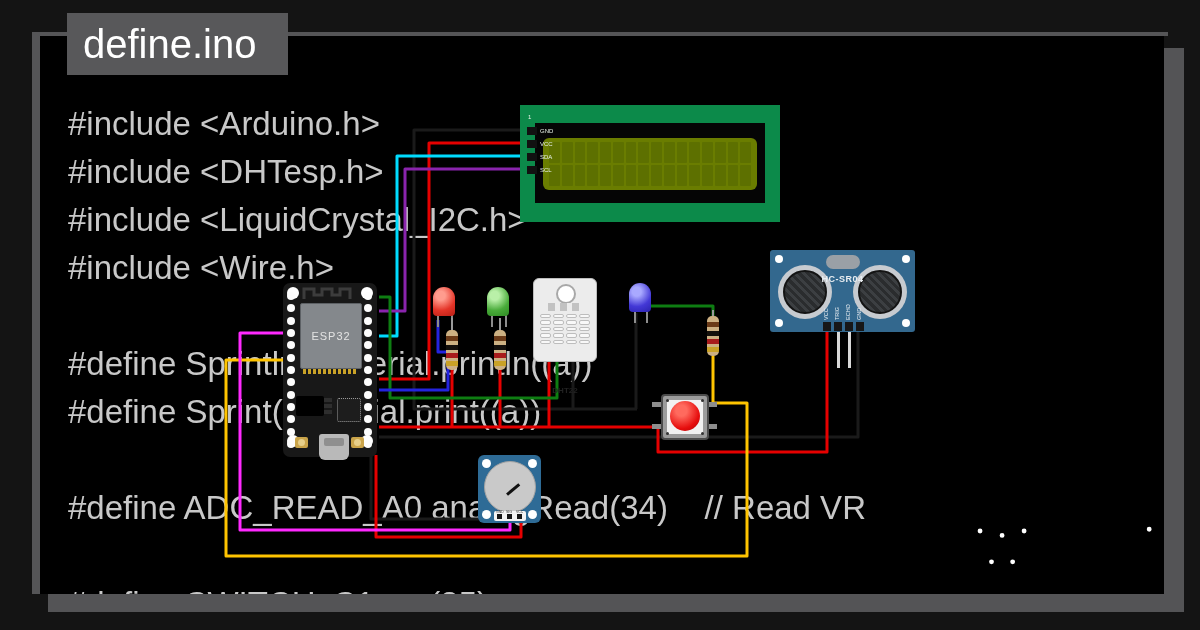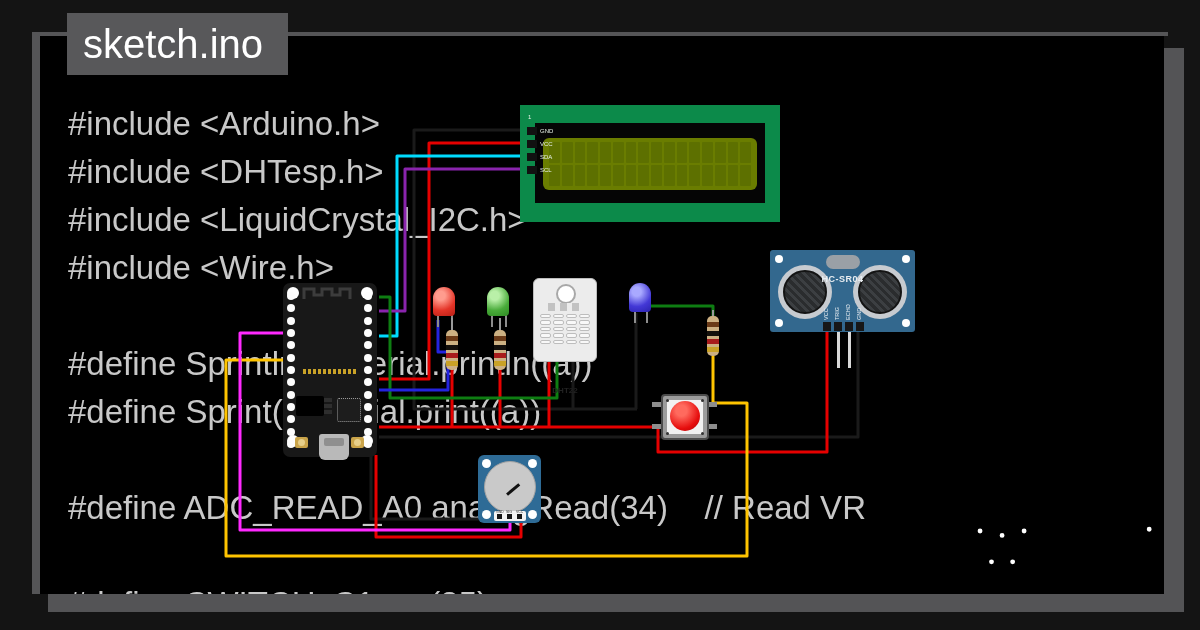--- a/index.html
+++ b/index.html
@@ -111,21 +111,21 @@
 </style>
 </head>
 <body>
 
 <div class="abs" id="frame-top"></div>
 <div class="abs" id="frame-left"></div>
 <div class="abs" id="shadow-right"></div>
 <div class="abs" id="shadow-bottom"></div>
 
 <div class="abs" id="title-tab">
-  <span>sketch.ino</span>
+  <span>define.ino</span>
 </div>
 
 <div class="abs" id="card">
 <div class="abs" id="layer">
 
   <div class="abs" id="code"><div class="code-line">#include &lt;Arduino.h&gt;</div><div class="code-line">#include &lt;DHTesp.h&gt;</div><div class="code-line">#include &lt;LiquidCrystal_I2C.h&gt;</div><div class="code-line">#include &lt;Wire.h&gt;</div><div class="code-line"></div><div class="code-line">#define Sprintln(a) Serial.println((a))</div><div class="code-line">#define Sprint(a) Serial.print((a))</div><div class="code-line"></div><div class="code-line">#define ADC_READ_A0 analogRead(34)    // Read VR</div><div class="code-line"></div><div class="code-line">#define SWITCH_S1      (35)</div></div>
 
   <svg class="abs" id="wires" width="1200" height="630" viewBox="0 0 1200 630">
         <polyline points="535,130 414,130 414,409 637,409" fill="none" stroke="#1a1a1a" stroke-width="3" stroke-linejoin="round"></polyline>
         <polyline points="573,356 573,409" fill="none" stroke="#1a1a1a" stroke-width="3" stroke-linejoin="round"></polyline>
@@ -228,20 +228,23 @@
           <div class="pin-dot"></div>
           <div class="pin-dot"></div>
           <div class="pin-dot"></div>
           <div class="pin-dot"></div>
           <div class="pin-dot"></div>
           <div class="pin-dot"></div>
           <div class="pin-dot"></div>
           <div class="pin-dot"></div>
           <div class="pin-dot"></div>
         </div>
+    <div class="abs" id="esp-chip">
+      <span>ESP32</span>
+    </div>
     <div class="abs" id="esp-pads"></div>
     <div class="abs" id="esp-reg">
       <div class="abs reg-leg" style="top:2px"></div>
       <div class="abs reg-leg" style="top:8px"></div>
       <div class="abs reg-leg" style="top:14px"></div>
     </div>
     <div class="abs" id="esp-ic"></div>
     <div class="abs esp-btn" style="left:12px"></div>
     <div class="abs esp-btn" style="left:68px"></div>
     <div class="abs" id="esp-usb">

